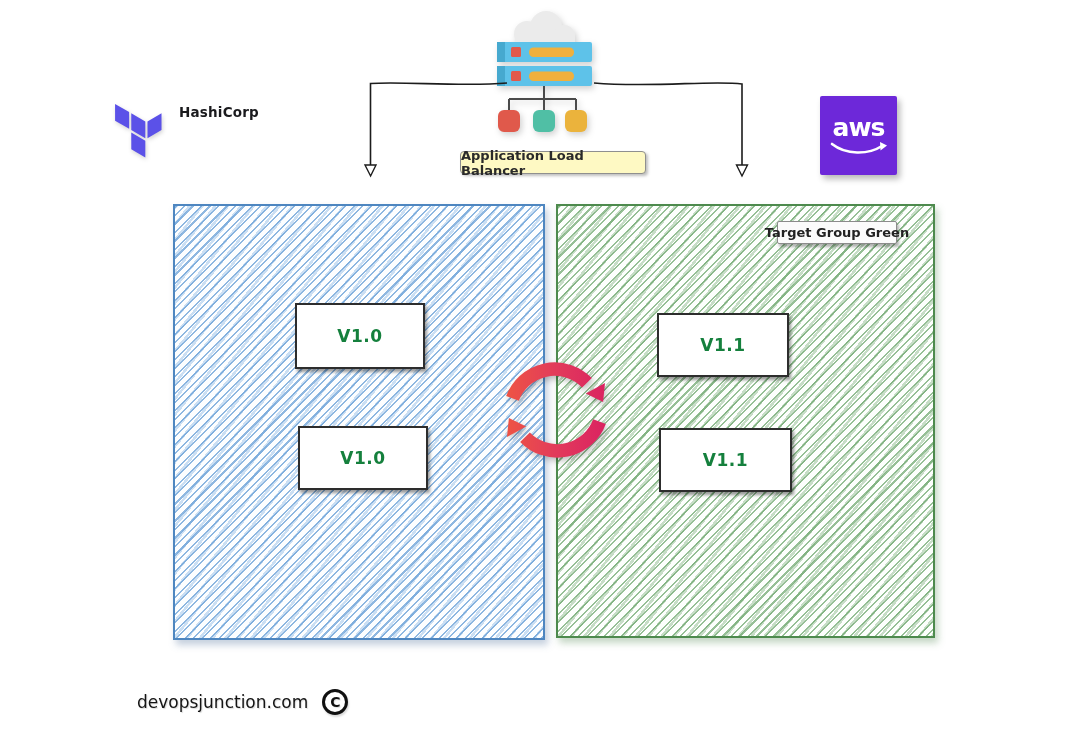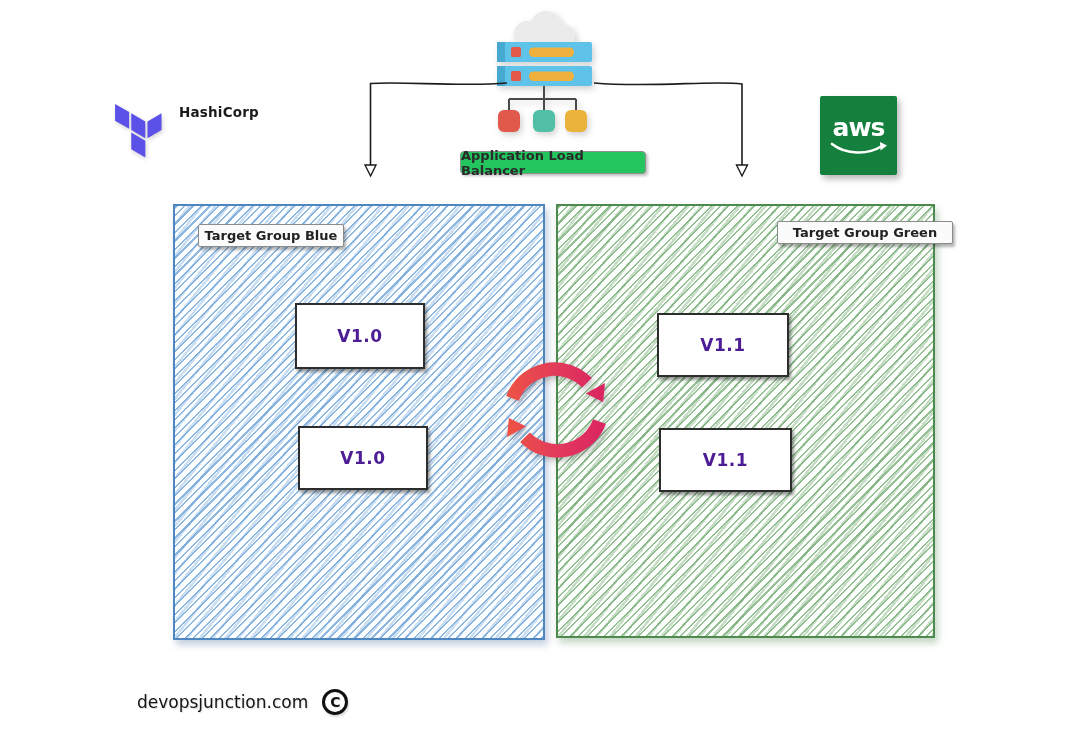--- a/index.html
+++ b/index.html
@@ -12,32 +12,32 @@
 
   
   .tf-logo { left:114px; top:102px; display:flex; align-items:flex-start; }
   .tf-mark { filter:drop-shadow(1px 2px 2px rgba(0,0,0,.18)); }
   .tf-text { margin-left:8px; margin-top:2px; color:#1a1a1d; }
   .tf-company { font-size:13.5px; font-weight:700; letter-spacing:.2px; margin-left:3px; }
   .tf-product { font-size:33px; font-weight:800; letter-spacing:-1.8px; line-height:1.05; }
 
   
   .aws-badge {
-    left:820px; top:96px; width:77px; height:79px; background:#15803d;
+    left:820px; top:96px; width:77px; height:79px; background:#6d28d9;
     border-radius:2px; box-shadow:3px 4px 6px rgba(0,0,0,.28);
     display:flex; flex-direction:column; align-items:center; justify-content:center;
   }
   .aws-word { color:#fff; font-size:25px; font-weight:700; letter-spacing:-1px; line-height:1; margin-top:2px; }
   .aws-smile { margin-top:1px; }
 
   
   .alb-icon { left:493px; top:6px; filter:drop-shadow(2px 3px 3px rgba(0,0,0,.18)); }
   .alb-label {
     left:460px; top:151px; width:186px; height:23px;
-    background:#22c55e; border:1.5px solid #8f8f8f; border-radius:4px;
+    background:#fef9c3; border:1.5px solid #8f8f8f; border-radius:4px;
     box-shadow:2px 2px 3px rgba(0,0,0,.25);
     display:flex; align-items:center; justify-content:center;
     font-size:13px; font-weight:600; color:#2a2a2a;
   }
 
   
   .conn { pointer-events:none; }
 
   
   .panel { border-style:solid; border-width:2px; }
@@ -59,27 +59,27 @@
       #fdfffd;
     box-shadow:3px 5px 7px rgba(90,140,90,.35);
   }
   .chip {
     background:#fbfbfb; border:1.5px solid #8b8b8b; border-radius:2px;
     box-shadow:2px 3px 3px rgba(0,0,0,.3);
     display:flex; align-items:center; justify-content:center;
     font-size:13px; font-weight:600; color:#222; white-space:nowrap;
   }
   .chip.blue-chip  { left:198px; top:224px; width:146px; height:23px; }
-  .chip.green-chip { left:777px; top:221px; width:176px; height:23px; }
+  .chip.green-chip { left:777px; top:221px; width:120px; height:23px; }
 
   .vbox {
     background:#fff; border:2px solid #2d2d2d;
     box-shadow:2px 3px 3px rgba(0,0,0,.4);
     display:flex; align-items:center; justify-content:center;
-    font-size:17px; font-weight:600; color:#4c1d95; letter-spacing:.5px;
+    font-size:17px; font-weight:600; color:#15803d; letter-spacing:.5px;
   }
   .vbox.b1 { left:295px; top:303px; width:130px; height:66px; }
   .vbox.b2 { left:298px; top:426px; width:130px; height:64px; }
   .vbox.g1 { left:657px; top:313px; width:132px; height:64px; }
   .vbox.g2 { left:659px; top:428px; width:133px; height:64px; }
 
   
   .swap-icon { left:490px; top:346px; z-index:5; filter:drop-shadow(2px 3px 3px rgba(0,0,0,.25)); }
 
   
@@ -153,23 +153,20 @@
     <path d="M145 7 C100 11 40 5 8.5 7.5 L8.5 90" stroke="#1c1c1c" stroke-width="1.6" fill="none"></path>
     <polygon points="3,89 14,89 8.6,100" fill="#ffffff" stroke="#1c1c1c" stroke-width="1.4"></polygon>
   </svg>
 
   <svg class="abs conn" style="left:592px; top:76px;" width="162" height="112" viewBox="0 0 162 112">
     <path d="M2 7 C60 12 120 4 150 8 L150 90" stroke="#1c1c1c" stroke-width="1.6" fill="none"></path>
     <polygon points="144.5,89 155.5,89 150,100" fill="#ffffff" stroke="#1c1c1c" stroke-width="1.4"></polygon>
   </svg>
 
   <div class="abs panel blue"></div>
-  <div class="abs chip blue-chip">
-    <span>Target Group Blue</span>
-  </div>
   <div class="abs vbox b1">
     <span>V1.0</span>
   </div>
   <div class="abs vbox b2">
     <span>V1.0</span>
   </div>
 
   <div class="abs panel green"></div>
   <div class="abs chip green-chip">
     <span>Target Group Green</span>

